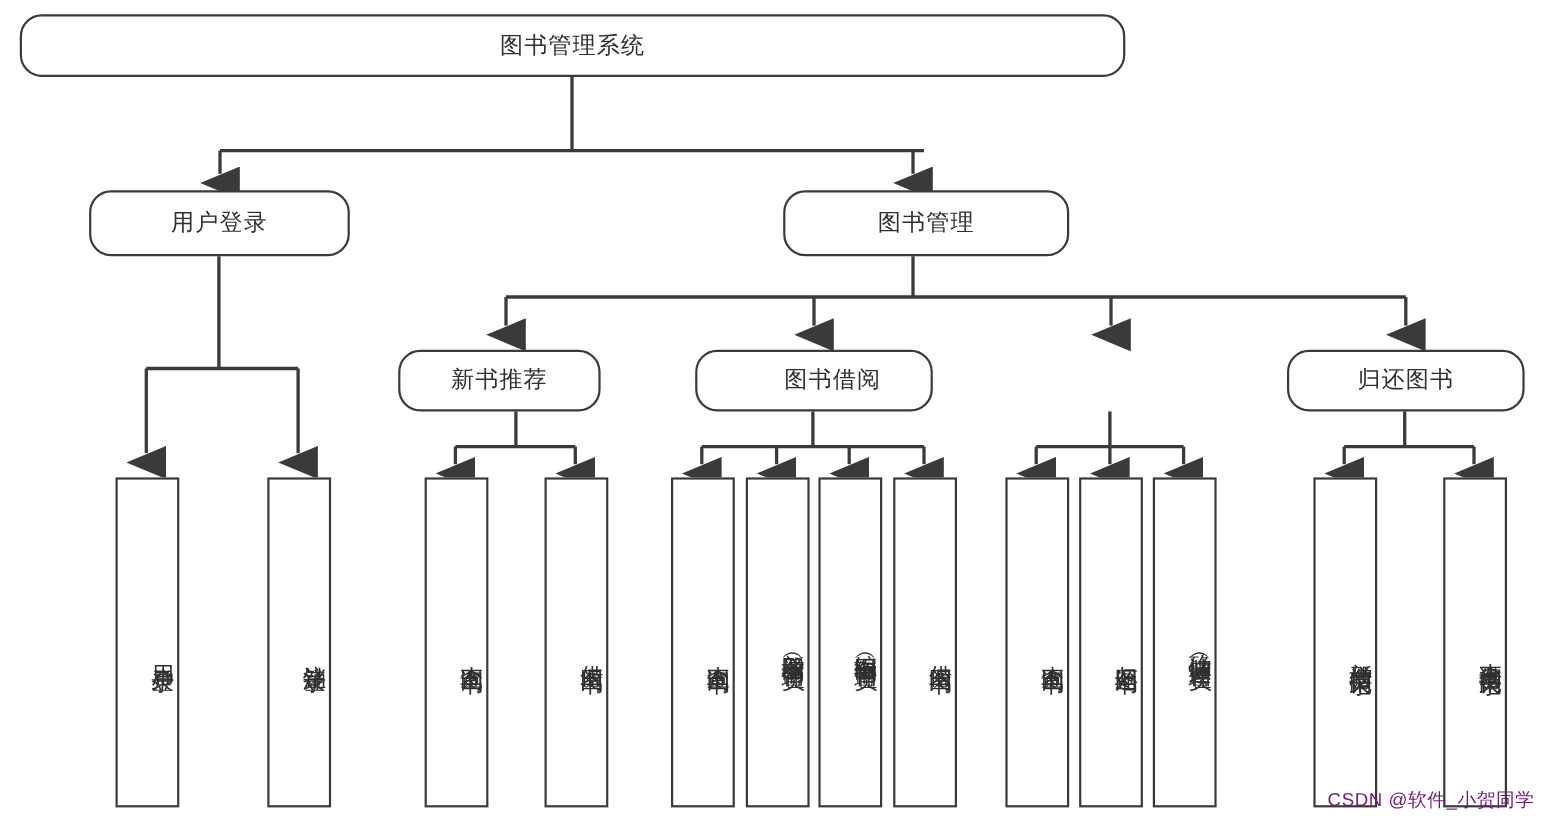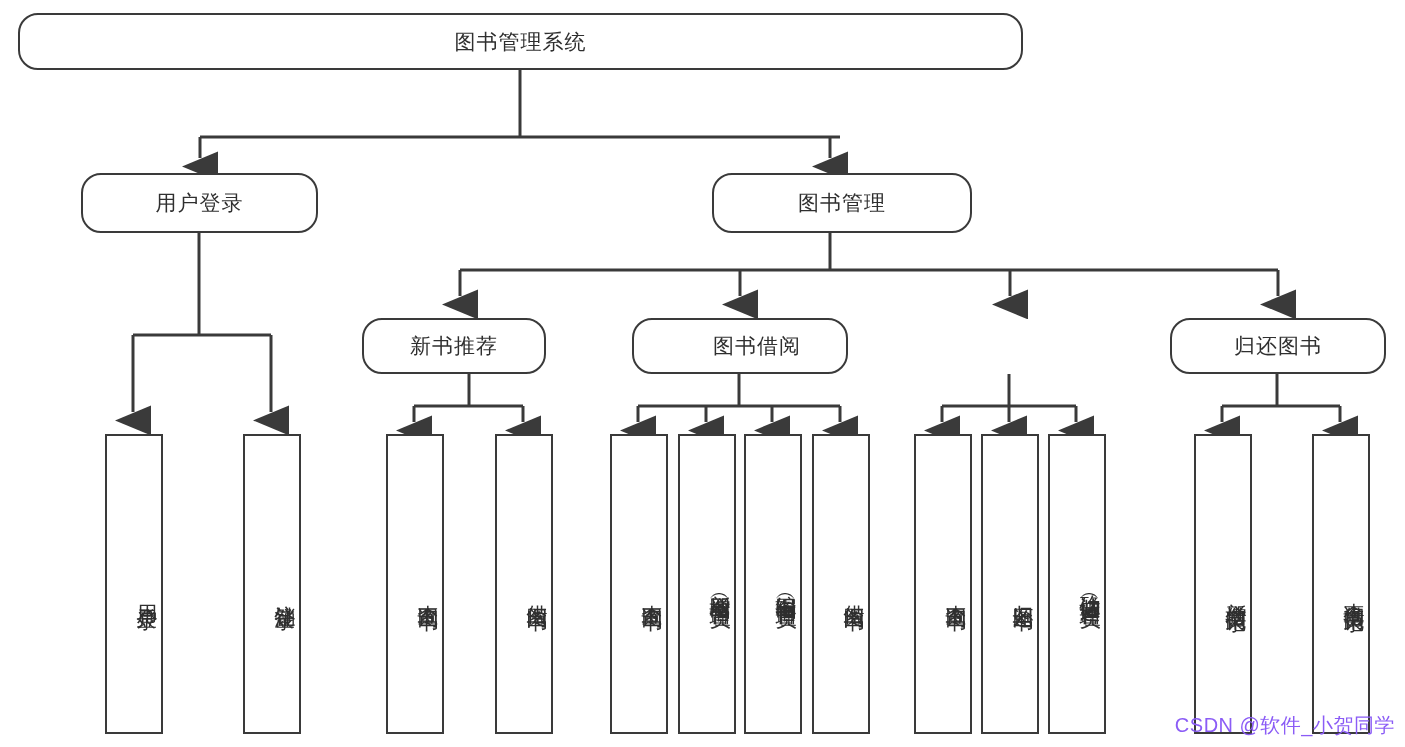--- a/index.html
+++ b/index.html
@@ -55,22 +55,22 @@
   .node.v .vlabel {
     writing-mode: vertical-rl;
     text-orientation: upright;
     display: block;
     white-space: nowrap;
   }
   .watermark {
     position: absolute;
     right: 10px;
     bottom: 8px;
-    font-size: 20px;
-    color: #8b5cf6;
+    font-size: 17px;
+    color: #701a75;
     letter-spacing: 0.5px;
     white-space: nowrap;
   }
 </style>
 </head>
 <body>
 
 <div id="canvas">
 
   <svg id="wires" viewBox="0 0 1405 747">

